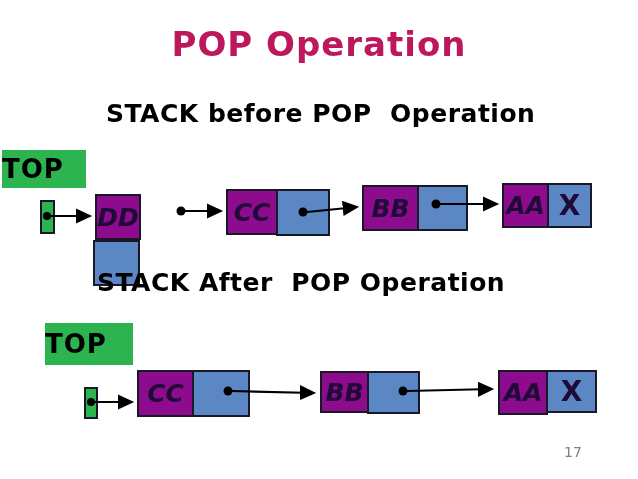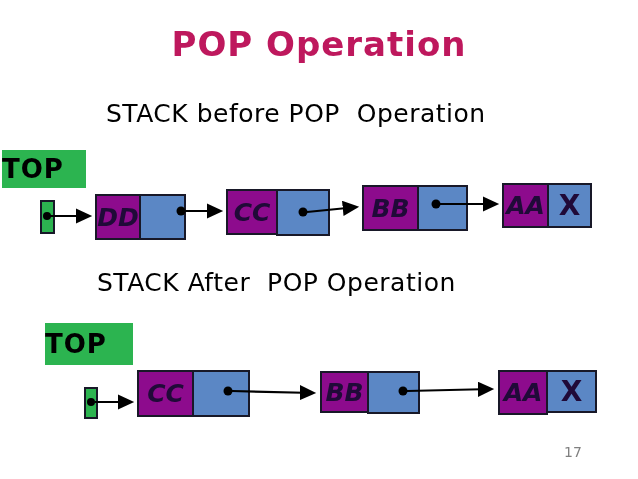--- a/index.html
+++ b/index.html
@@ -9,21 +9,21 @@
   html,body{margin:0;padding:0;background:#fff;}
   .slide{
     position:relative; width:638px; height:479px; background:#ffffff;
     font-family:"DejaVu Sans", sans-serif; overflow:hidden;
   }
   .title{
     position:absolute; left:0; top:24px; width:638px; text-align:center;
     font-size:34px; font-weight:bold; color:#be185d; letter-spacing:1px;
   }
   .heading{
-    position:absolute; font-size:25px; font-weight:normal; color:#000;
+    position:absolute; font-size:25px; font-weight:bold; color:#000;
     white-space:pre; letter-spacing:0.5px;
   }
   .heading.before{left:106px; top:99px;}
   .heading.after{left:97px; top:268px;}
   .topbox{
     position:absolute; background:var(--green); color:#000;
     font-size:26px; font-weight:bold; display:flex; align-items:center;
     padding-left:0; box-sizing:border-box; letter-spacing:1px;
   }
   .topbox.t1{left:2px; top:150px; width:84px; height:38px;}
@@ -54,21 +54,21 @@
 
 <div class="slide">
 
   <div class="title">POP Operation</div>
 
   <div class="heading before">STACK before POP  Operation</div>
 
   <div class="topbox t1">TOP</div>
   <div class="ptrbox p1"></div>
 
-  <div class="node" style="left:95px; top:194px;">
+  <div class="node" style="left:95px; top:194px;flex-direction:column;">
     <div class="cell data" style="width:46px; height:46px;">DD</div>
     <div class="cell ptr" style="width:47px; height:46px;"></div>
   </div>
 
   <div class="node" style="left:226px; top:189px;">
     <div class="cell data" style="width:52px; height:46px;">CC</div>
     <div class="cell ptr" style="width:54px; height:47px;"></div>
   </div>
 
   <div class="node" style="left:362px; top:185px;">

